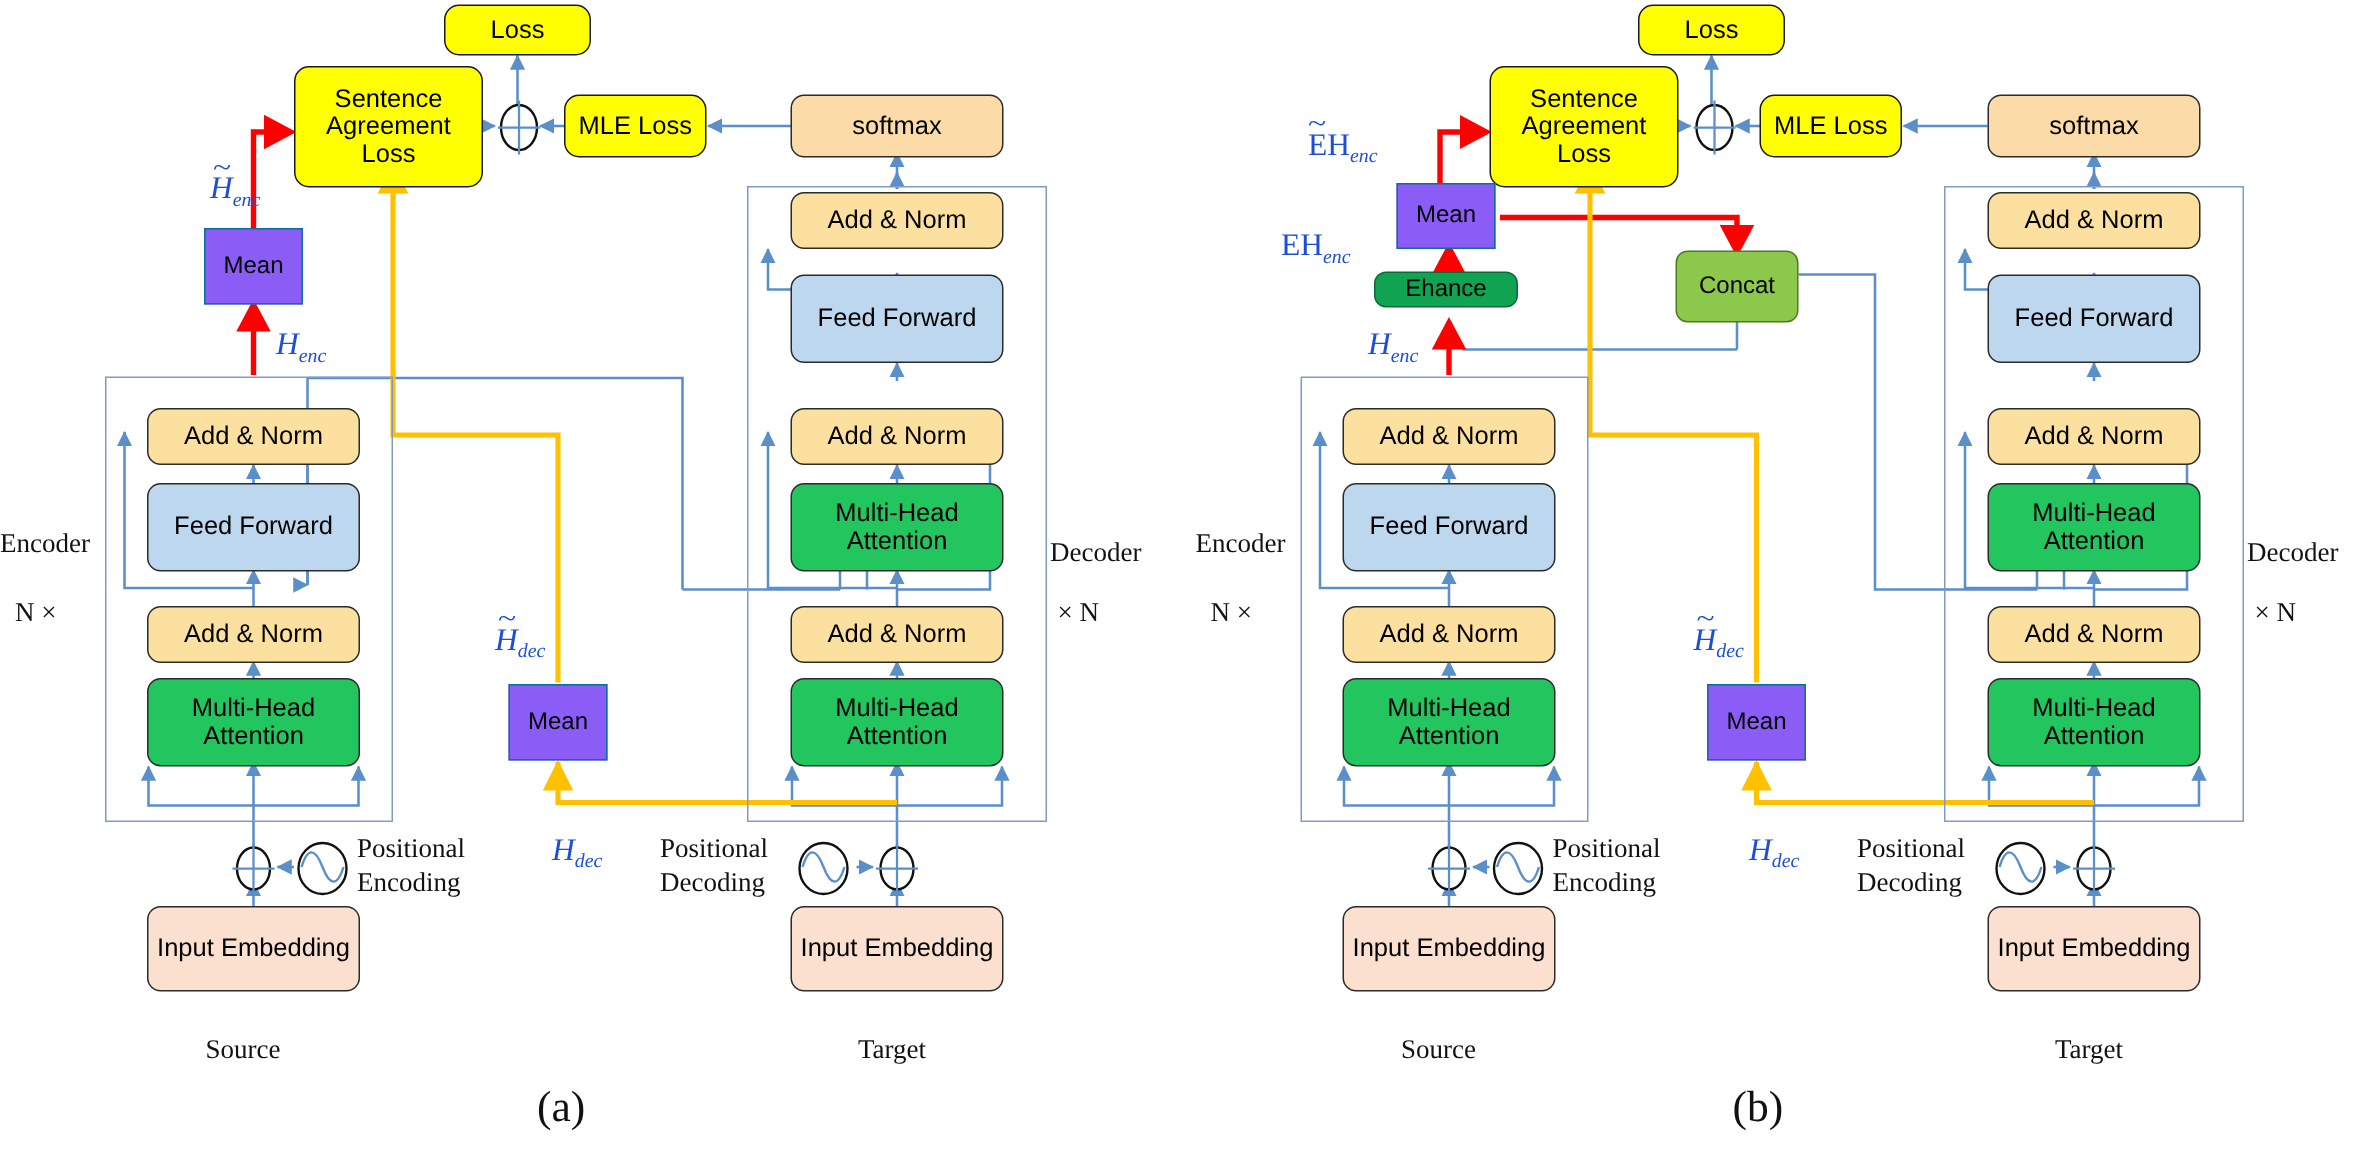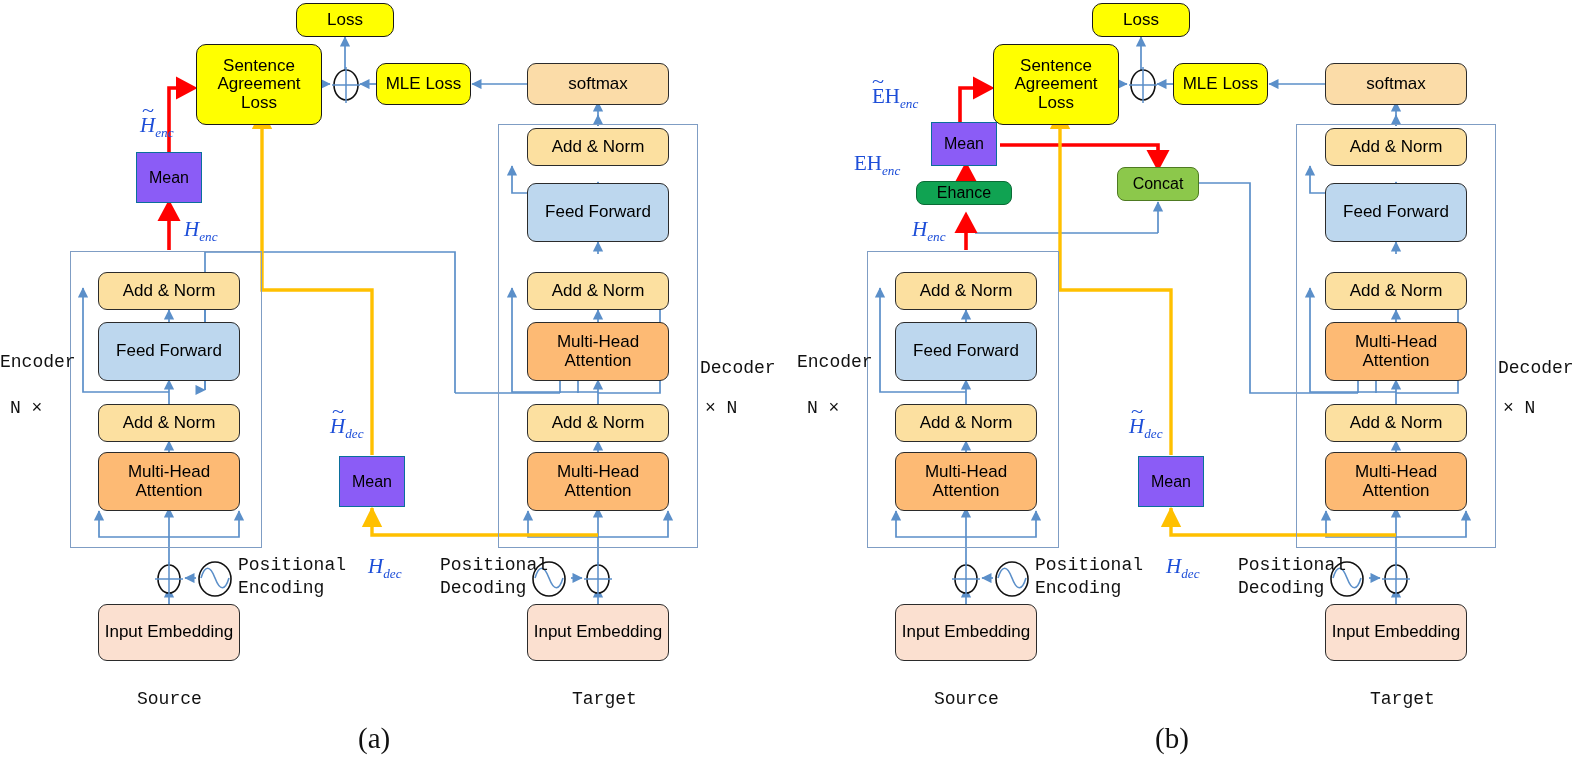--- a/index.html
+++ b/index.html
@@ -9,30 +9,30 @@
   svg.wires{position:absolute;left:0;top:0;width:1573px;height:769px;pointer-events:none;}
 
   .node{position:absolute;box-sizing:border-box;display:flex;align-items:center;
         justify-content:center;text-align:center;line-height:1.08;color:#000;
         font-family:"Liberation Sans",sans-serif;}
   .node span{display:block;padding:0 2px;}
 
   
   .bx-addnorm{background:#FCE0A0;border:1.4px solid #2b2b2b;border-radius:9px;font-size:17px;}
   .bx-ff{background:#BDD7EE;border:1.4px solid #2b2b2b;border-radius:9px;font-size:17px;}
-  .bx-mha{background:#fdba74;border:1.4px solid #2b2b2b;border-radius:9px;font-size:17px;}
+  .bx-mha{background:#22c55e;border:1.4px solid #2b2b2b;border-radius:9px;font-size:17px;}
   .bx-emb{background:#FBE0D0;border:1.4px solid #2b2b2b;border-radius:9px;font-size:17px;}
   .bx-soft{background:#FBDCA8;border:1.4px solid #2b2b2b;border-radius:9px;font-size:17px;}
   .bx-loss{background:#FFFF00;border:1.6px solid #1a1a1a;border-radius:10px;font-size:17px;}
   .bx-mean{background:#8b5cf6;border:1.2px solid #0a6f9b;border-radius:0;font-size:16px;}
   .bx-enh{background:#10A352;border:1.4px solid #0b6b36;border-radius:8px;font-size:16px;}
   .bx-cat{background:#8CC84B;border:1.4px solid #4e7a22;border-radius:8px;font-size:16px;}
 
   .plain{position:absolute;color:#111;font-size:18px;white-space:nowrap;
-         font-family:Liberation Mono, monospace;}
+         font-family:Liberation Serif, serif;}
   .mathlbl{position:absolute;color:#1d4ed8;white-space:nowrap;
            font-family:"Liberation Serif",serif;font-style:italic;font-size:21px;}
   .mathlbl sub{font-size:0.63em;font-style:italic;}
   .uprt{font-style:normal;}
   .tilde{position:relative;display:inline-block;}
   .tilde::before{content:"~";position:absolute;left:50%;top:-0.66em;
                  transform:translateX(-50%) scaleX(1.25);font-style:normal;font-size:0.85em;}
   .panel-label{position:absolute;font-size:29px;color:#111;
                font-family:"Liberation Serif",serif;}
   .frame{position:absolute;border:1.3px solid #7f9dc4;box-sizing:border-box;background:transparent;}
@@ -312,21 +312,21 @@
     </div>
 
   <div class="node bx-mean" style="left:931px;top:122px;width:66px;height:44px;">
     <span>Mean</span>
     </div>
 
   <div class="node bx-enh" style="left:916px;top:181px;width:96px;height:24px;">
     <span>Ehance</span>
     </div>
 
-  <div class="node bx-cat" style="left:1117px;top:167px;width:82px;height:34px;">
+  <div class="node bx-cat" style="left:1117px;top:167px;width:82px;height:48px;">
     <span>Concat</span>
     </div>
 
   <div class="node bx-mean" style="left:1138px;top:456px;width:66px;height:51px;">
     <span>Mean</span>
     </div>
 
   <div class="node bx-addnorm" style="left:895px;top:272px;width:142px;height:38px;">
     <span>Add &amp; Norm</span>
     </div>

